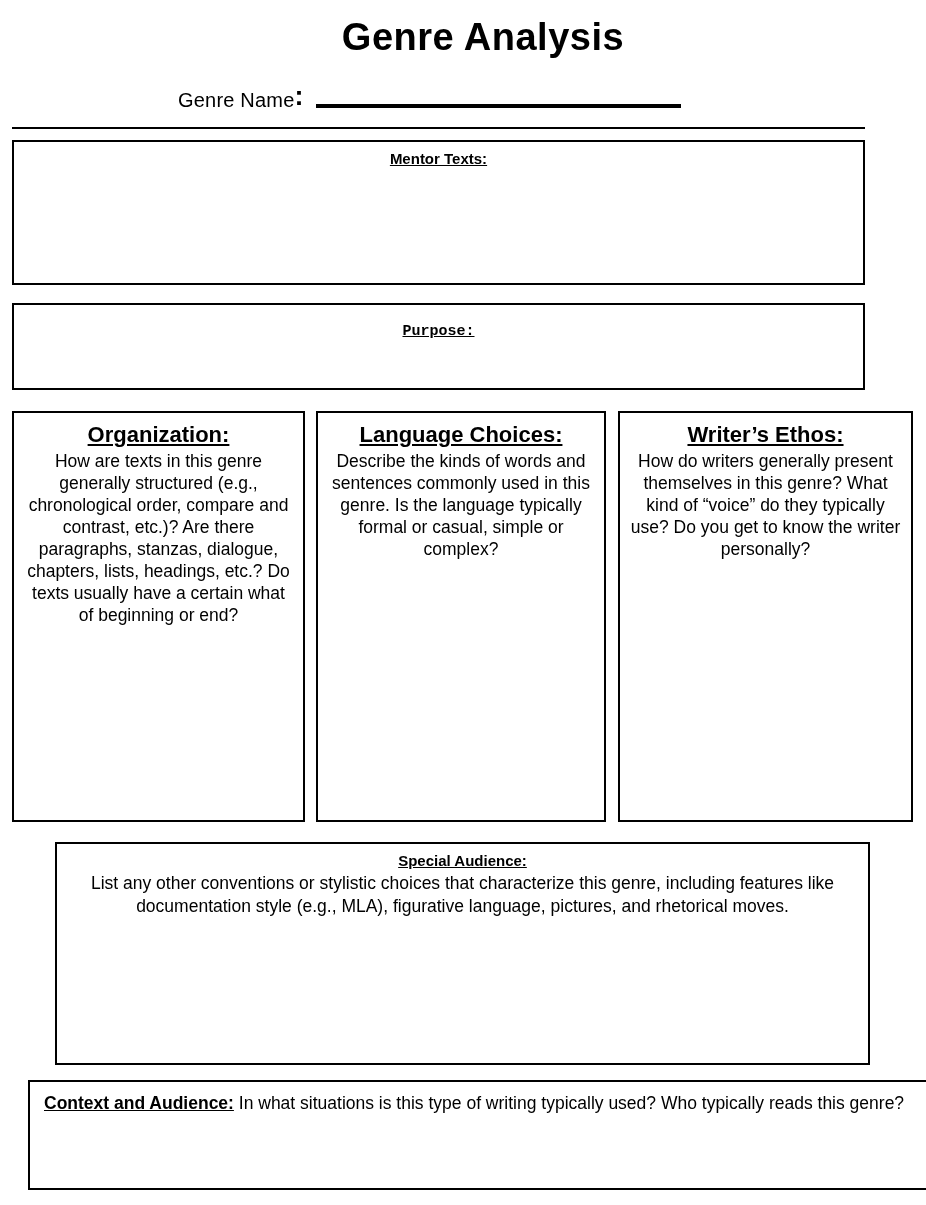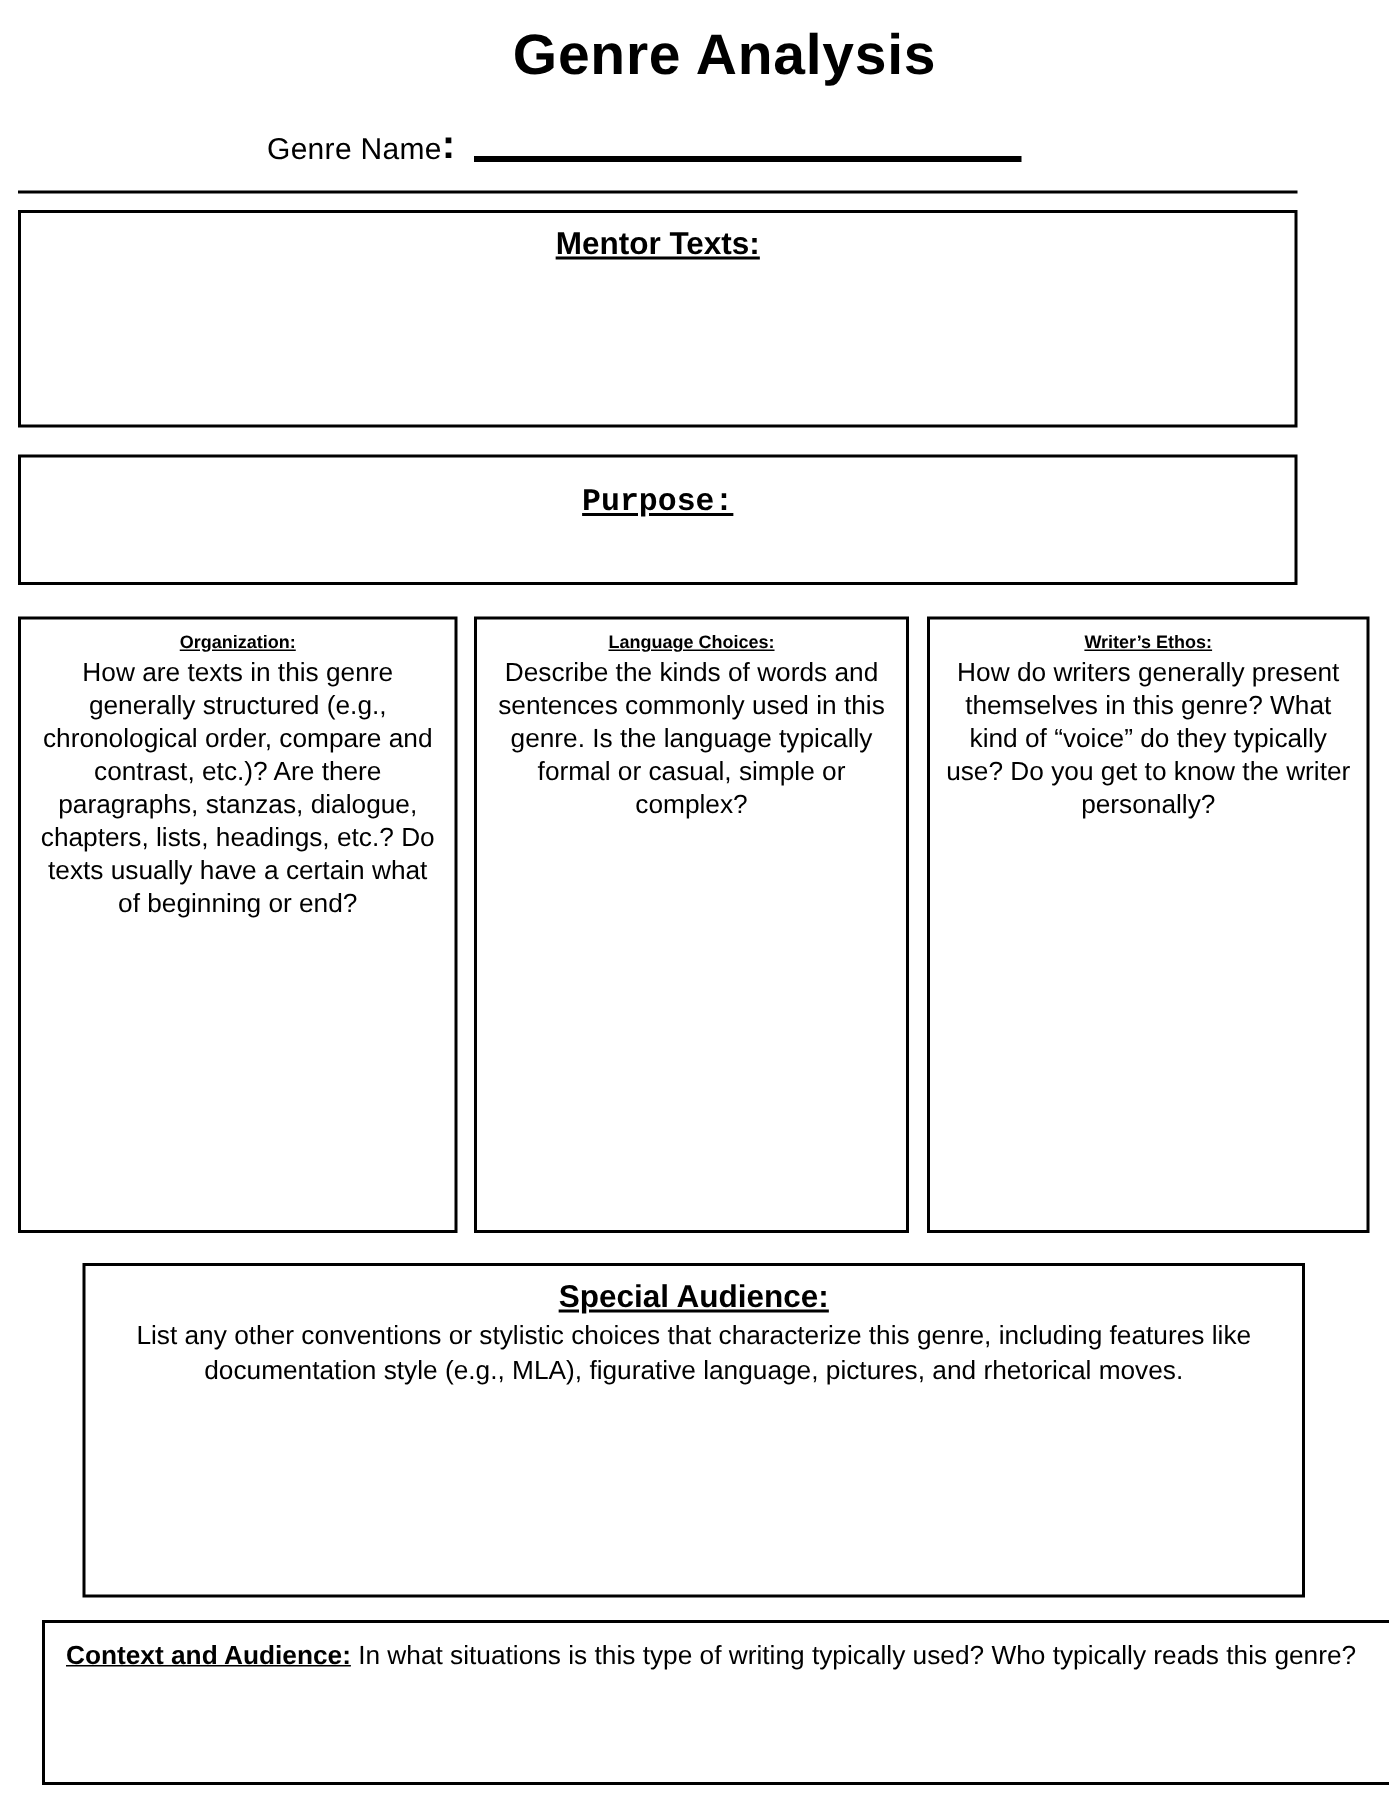--- a/index.html
+++ b/index.html
@@ -70,21 +70,21 @@
     box-sizing: border-box;
     background: #ffffff;
   }
   .box-inner {
     padding: 8px 10px 6px 10px;
   }
   .sect-head {
     font-weight: bold;
     text-decoration: underline;
     text-align: center;
-    font-size: 21px;
+    font-size: 15px;
     line-height: 1.25;
     margin: 0 0 1px 0;
   }
   .sect-body {
     text-align: center;
     font-size: 17px;
     line-height: 1.28;
     margin: 0;
   }
 
@@ -100,21 +100,21 @@
   #organization-box {
     left: 12px; top: 411px; width: 293px; height: 411px;
   }
   #language-box {
     left: 316px; top: 411px; width: 290px; height: 411px;
   }
   #ethos-box {
     left: 618px; top: 411px; width: 295px; height: 411px;
   }
   .col-box .sect-body { font-size: 17.5px; line-height: 1.26; }
-  .col-box .sect-head { font-size: 12px; }
+  .col-box .sect-head { font-size: 22px; }
 
   #special-features-box {
     left: 55px; top: 842px; width: 815px; height: 223px;
   }
   #special-features-box .sect-body { font-size: 17.5px; line-height: 1.3; }
 
   #context-box {
     left: 28px; top: 1080px; width: 901px; height: 110px;
   }
   .context-text {

